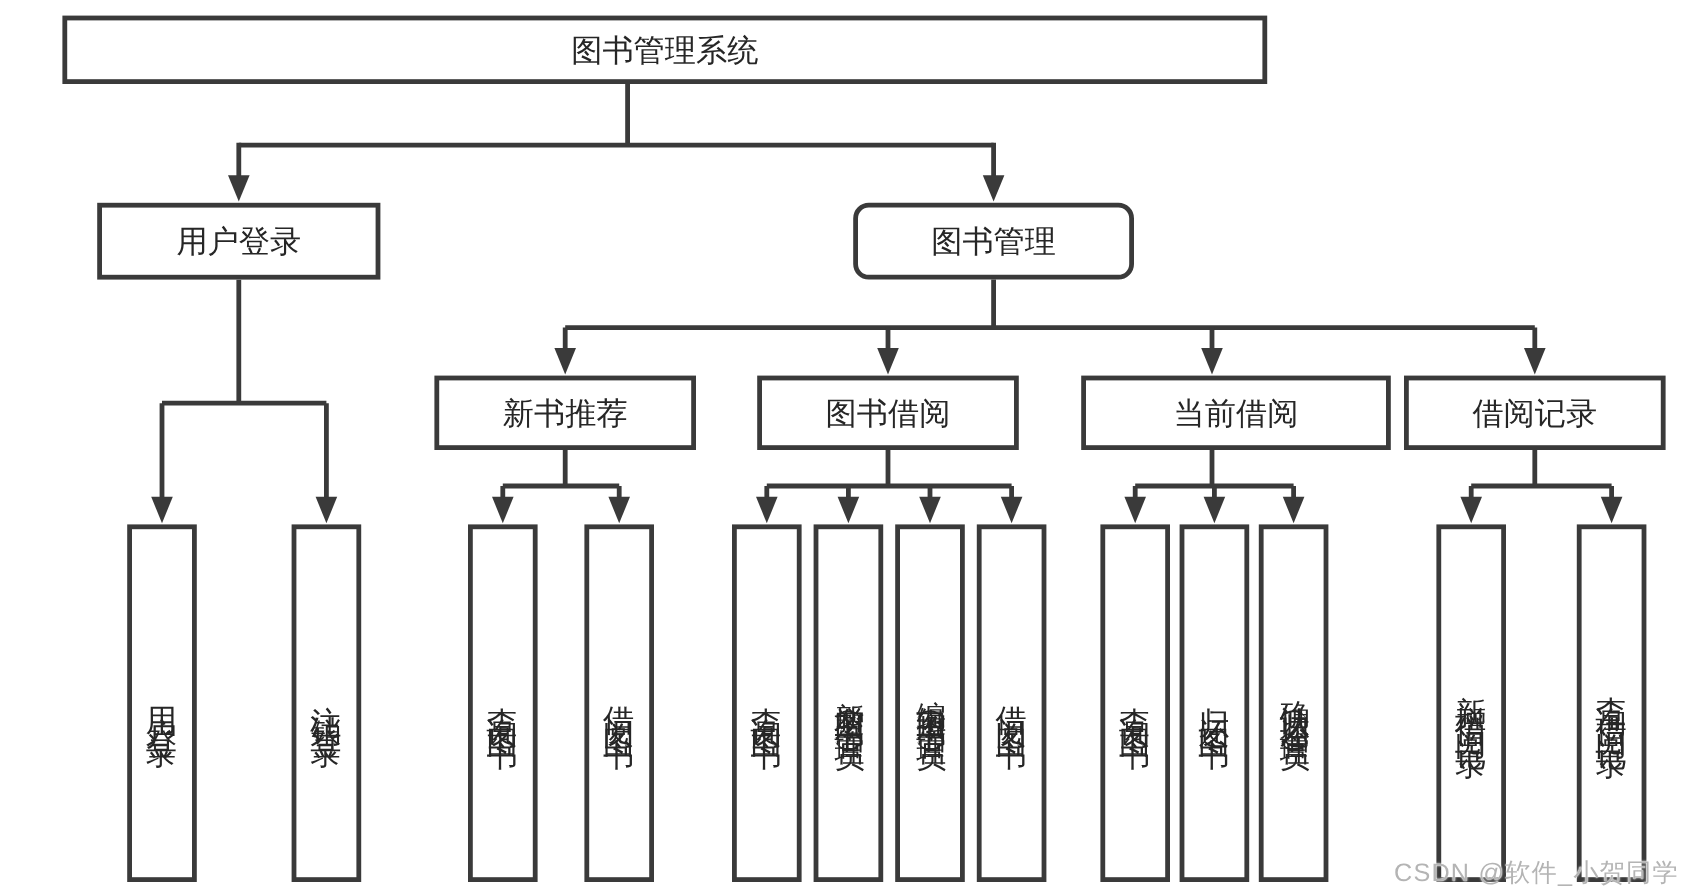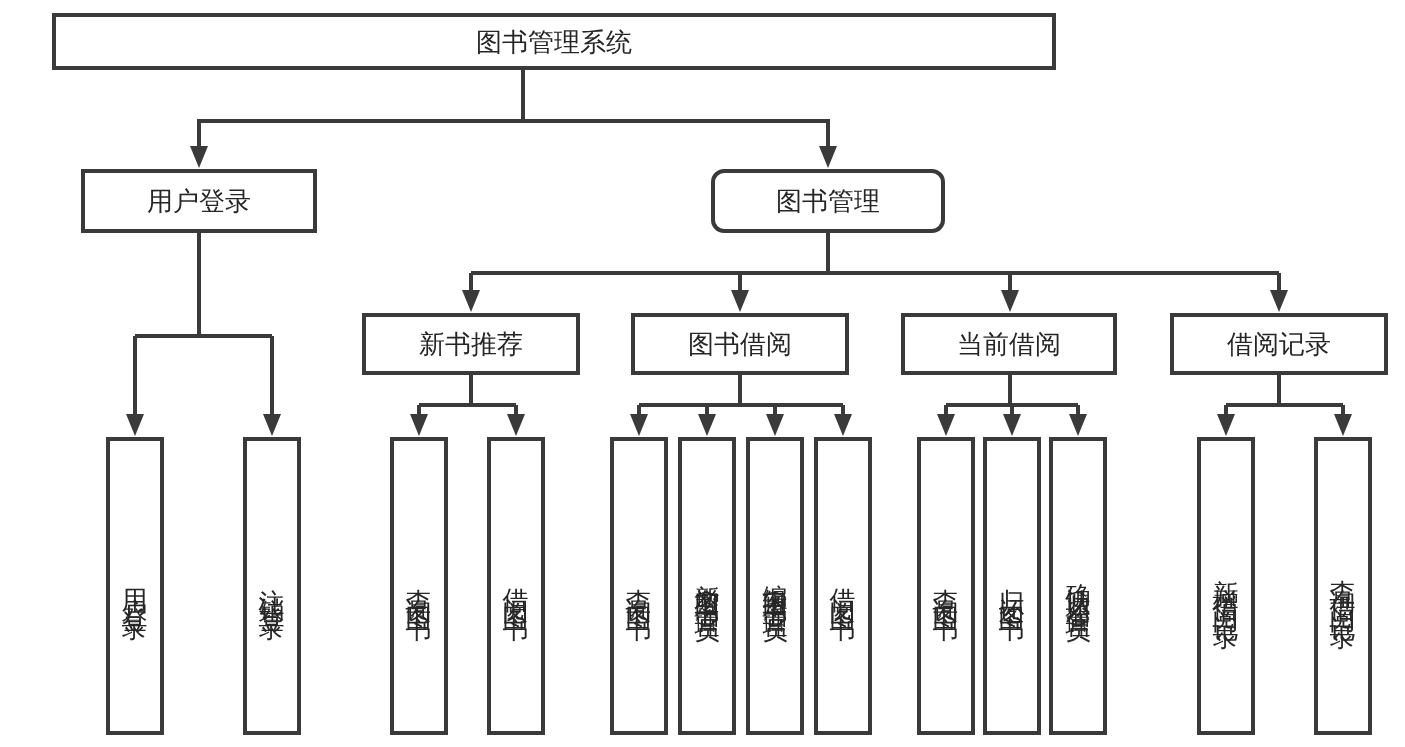--- a/index.html
+++ b/index.html
@@ -94,21 +94,21 @@
   <div class="node" style="left:711px; top:169px; width:234px; height:64px;border-radius:13px;">
     <span>图书管理</span>
   </div>
 
   <div class="node" style="left:362px; top:313px; width:218px; height:62px;">
     <span>新书推荐</span>
   </div>
   <div class="node" style="left:631px; top:313px; width:218px; height:62px;">
     <span>图书借阅</span>
   </div>
-  <div class="node" style="left:901px; top:313px; width:216px; height:62px;">
+  <div class="node" style="left:901px; top:313px; width:258px; height:62px;">
     <span>当前借阅</span>
   </div>
   <div class="node" style="left:1170px; top:313px; width:218px; height:62px;">
     <span>借阅记录</span>
   </div>
 
   <div class="node leaf" style="left:106px; top:437px; width:58px; height:298px;">
     <span class="vtext">用户登录</span>
   </div>
   <div class="node leaf" style="left:243px; top:437px; width:58px; height:298px;">
@@ -145,14 +145,15 @@
     <span class="vtext">确认归还（管理员）</span>
   </div>
 
   <div class="node leaf" style="left:1197px; top:437px; width:58px; height:298px;">
     <span class="vtext">新增借阅记录</span>
   </div>
   <div class="node leaf" style="left:1314px; top:437px; width:58px; height:298px;">
     <span class="vtext">查询借阅记录</span>
   </div>
 
+  <div class="watermark">CSDN @软件_小贺同学</div>
 
 </div>
 
 </body></html>

